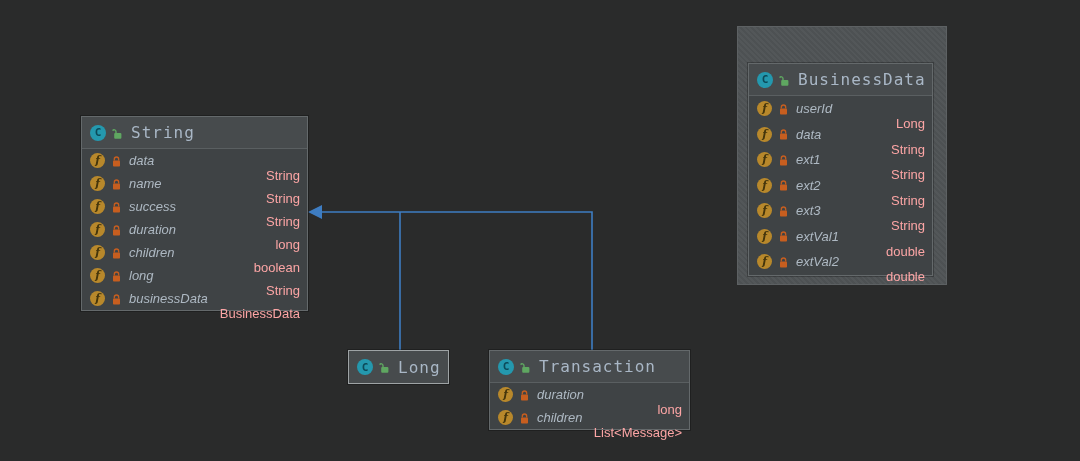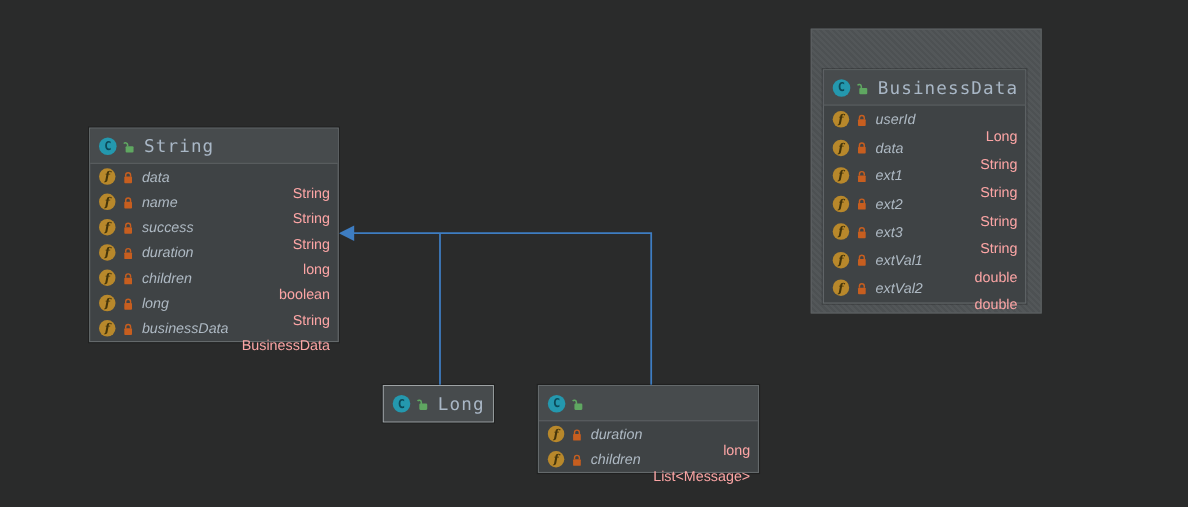--- a/index.html
+++ b/index.html
@@ -266,20 +266,21 @@
     </div>
   </div>
 
   <div class="class-box has-body" id="box-transaction">
     <div class="class-header">
       <span class="c-icon">C</span>
       <svg class="pub-lock" width="12" height="12" viewBox="0 0 12 12">
         <path d="M5 5.2 V3.5 A1.9 1.9 0 0 0 1.6 2.6" stroke="#5fa761" stroke-width="1.4" fill="none"></path>
         <rect x="3.2" y="4.9" width="7.2" height="5.8" rx="1" fill="#5fa761"></rect>
       </svg>
+      <span class="class-title">Transaction</span>
     </div>
     <div class="rows">
       <div class="row">
         <span class="f-icon">f</span>
         <svg class="priv-lock" width="11" height="13" viewBox="0 0 11 13">
             <path d="M3.3 5.6 V4.2 a2.2 2.2 0 0 1 4.4 0 V5.6" stroke="#c75e1f" stroke-width="1.3" fill="none"></path>
             <rect x="2" y="5.5" width="7" height="6" rx="0.8" fill="#c75e1f"></rect>
           </svg>
         <span class="fname">duration</span>
         <span class="ftype">long</span>

